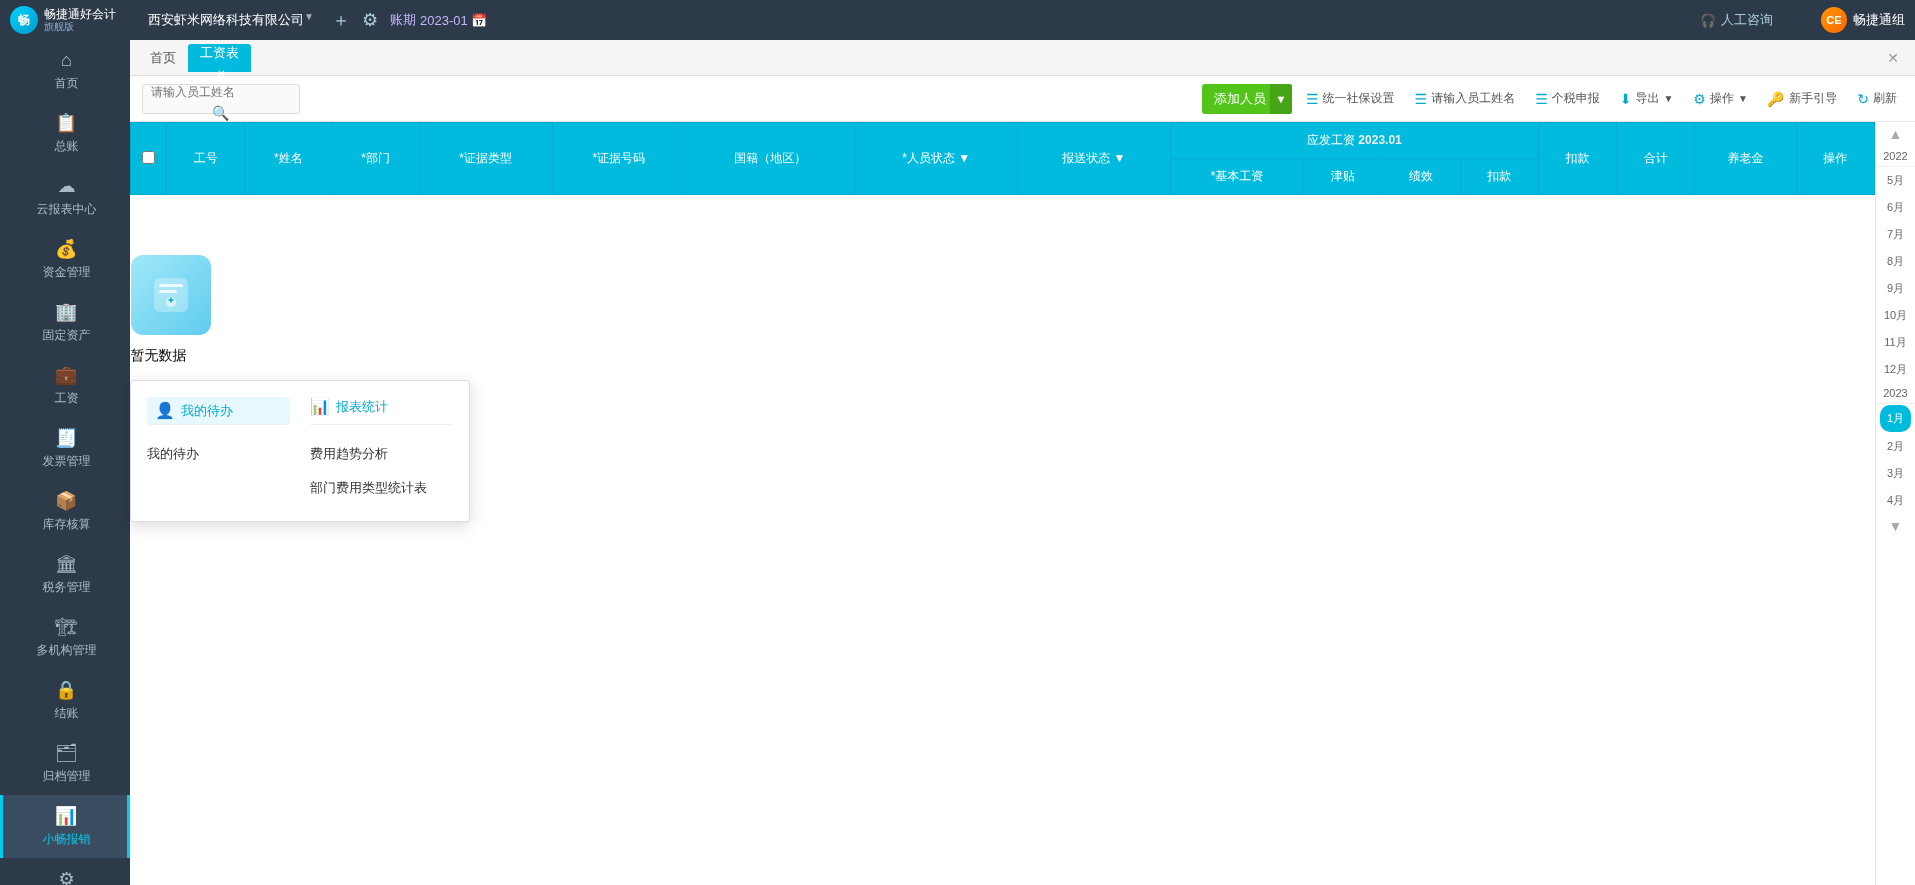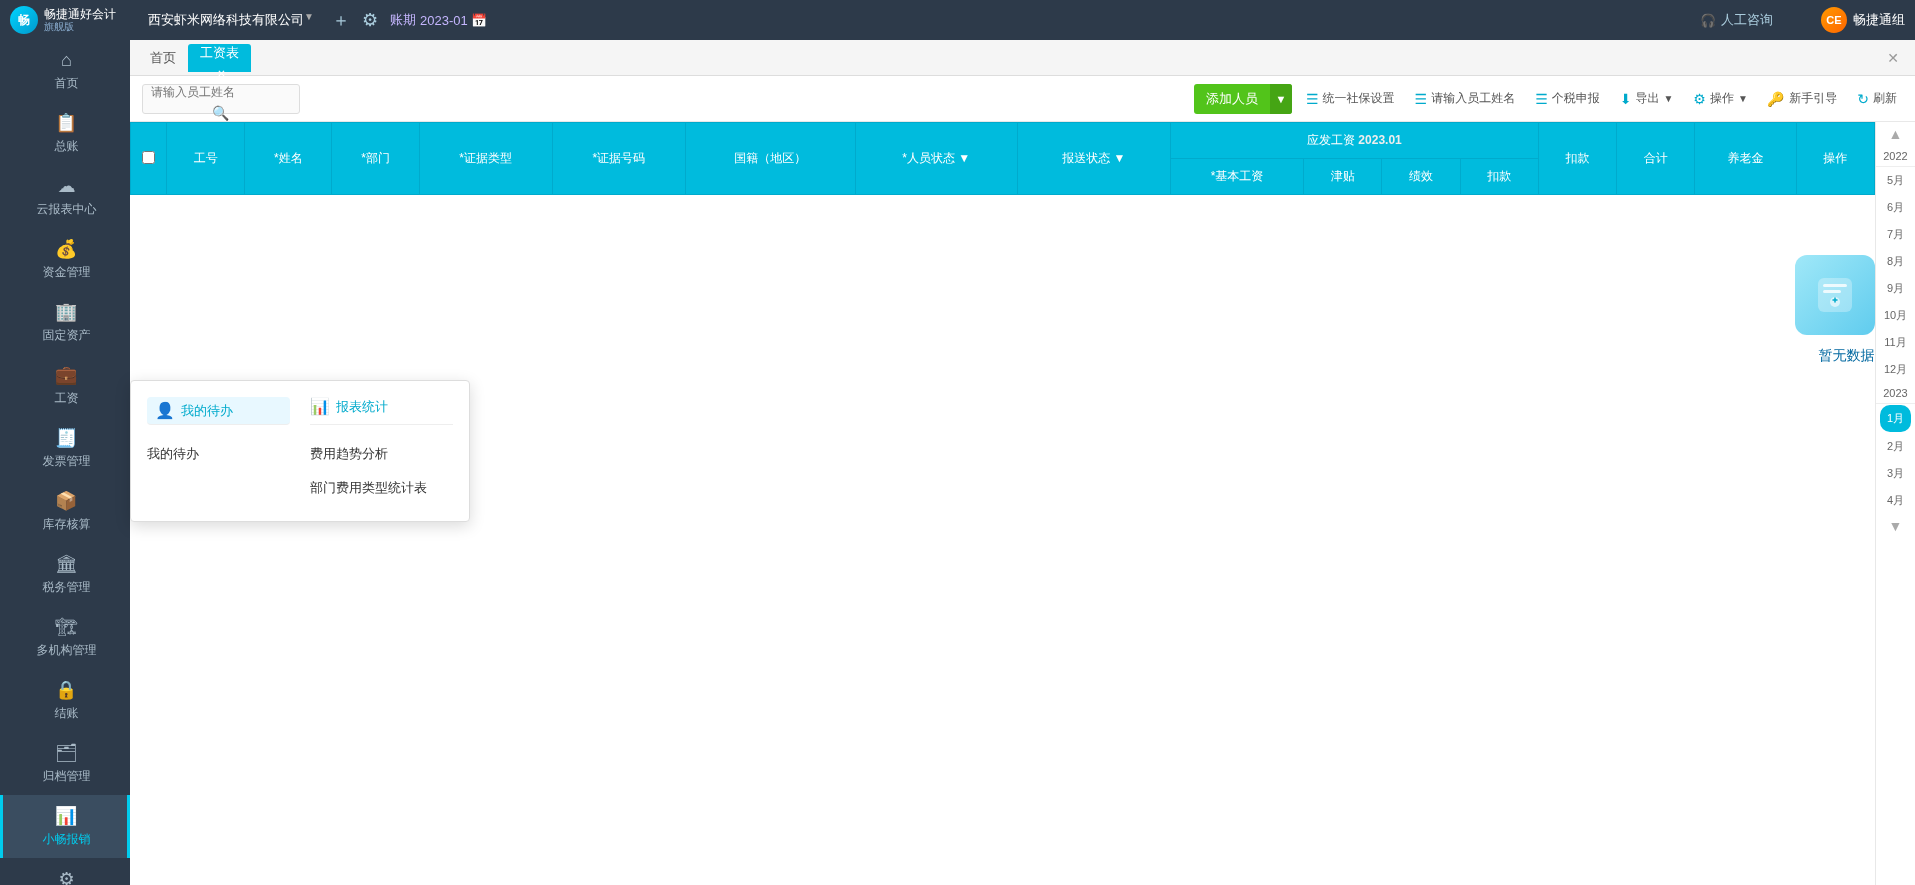--- a/index.html
+++ b/index.html
@@ -149,21 +149,21 @@
       font-size: 12px; width: 140px; color: #999;
     }
     .search-icon { color: #aaa; font-size: 14px; }
     .toolbar-spacer { flex: 1; }
     .add-btn {
       height: 30px;
       background: #52c41a;
       color: white;
       border: none;
       border-radius: 3px;
-      display: flex; align-items: center; gap: 12px;
+      display: flex; align-items: center; gap: 4px;
       padding: 0 12px;
       font-size: 13px;
       cursor: pointer;
     }
     .add-btn-arrow {
       background: #45a514;
       height: 100%; width: 22px;
       display: flex; align-items: center; justify-content: center;
       border-radius: 0 3px 3px 0;
       margin-right: -12px;
@@ -208,24 +208,24 @@
     .group-header {
       background: #00bbdd;
       color: white;
       text-align: center;
     }
 
     
     .empty-state {
       display: flex;
       flex-direction: column;
-      align-items: flex-end;
+      align-items: flex-start;
       justify-content: center;
       padding: 60px 0;
-      color: #0369a1;
+      color: #000000;
       font-size: 14px;
       gap: 12px;
     }
     .empty-icon {
       width: 80px; height: 80px;
       background: linear-gradient(135deg, #a0e8f8, #60ccee);
       border-radius: 12px;
       display: flex; align-items: center; justify-content: center;
       font-size: 36px; color: white;
       position: relative;

